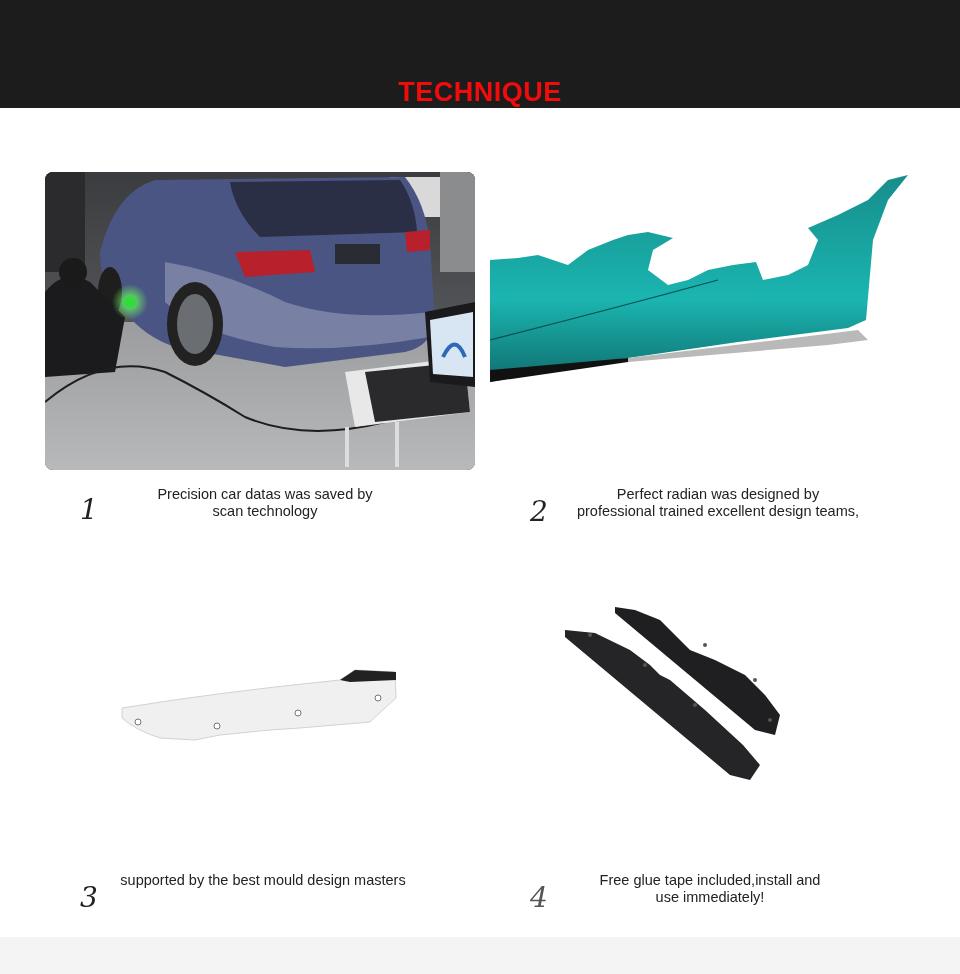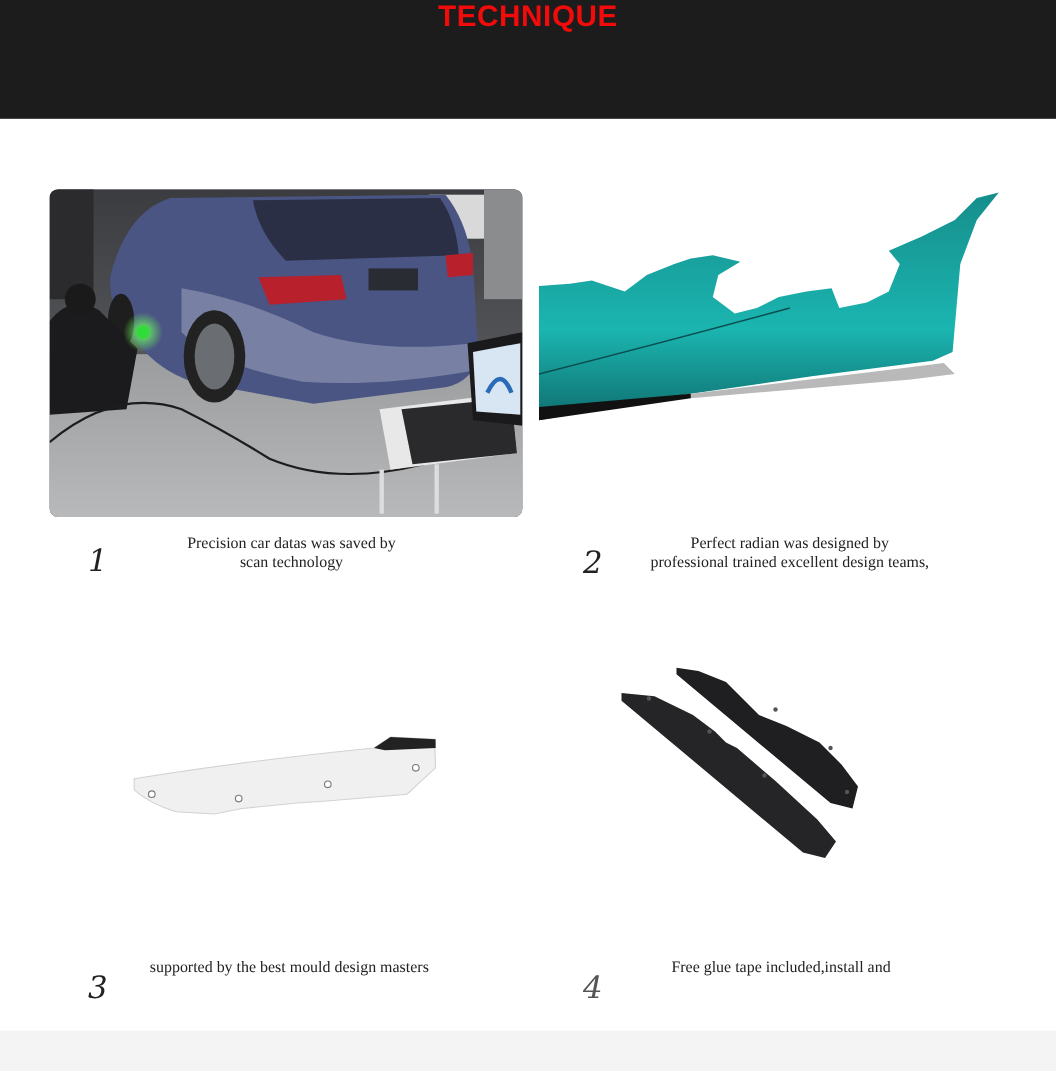--- a/index.html
+++ b/index.html
@@ -1,30 +1,30 @@
 <!DOCTYPE html>
 <html><head>
 <meta charset="utf-8">
 <style>
   html, body { margin:0; padding:0; }
   body { width:960px; height:974px; background:#ffffff; position:relative; overflow:hidden; font-family:"DejaVu Sans", sans-serif; }
-  .header { position:absolute; left:0; top:0; width:960px; height:108px; background:#1c1c1c; display:flex; align-items:flex-start; justify-content:center; }
+  .header { position:absolute; left:0; top:0; width:960px; height:108px; background:#1c1c1c; display:flex; align-items:flex-end; justify-content:center; }
   .header h1 { margin:0; color:#f20b0b; font-family:"Liberation Sans", sans-serif; font-weight:bold; font-size:27px; letter-spacing:0.5px; }
   .footer-band { position:absolute; left:0; top:937px; width:960px; height:37px; background:#f4f4f4; }
 
   .panel { position:absolute; overflow:hidden; }
   .photo1 { left:45px; top:172px; width:430px; height:298px; border-radius:8px; background:#8d8f93; }
   .render2 { left:488px; top:170px; width:430px; height:215px; background:#fff; }
   .part3 { left:100px; top:620px; width:310px; height:130px; background:#fff; }
   .part4 { left:555px; top:595px; width:275px; height:200px; background:#fff; }
 
   .caption { position:absolute; display:flex; align-items:center; }
   .num { font-family:"DejaVu Serif", serif; font-style:italic; font-size:28px; color:#222; line-height:1; }
   .num.light { color:#555; }
-  .ctext { font-family:Liberation Serif, serif; font-size:14.5px; color:#222; text-align:center; line-height:17px; }
+  .ctext { font-family:Liberation Sans, sans-serif; font-size:14.5px; color:#222; text-align:center; line-height:17px; }
 
   .c1 { left:80px; top:486px; }
   .c1 .num { position:absolute; left:0; top:10px; }
   .c1 .ctext { position:absolute; left:40px; top:0; width:290px; }
 
   .c2 { left:530px; top:486px; }
   .c2 .num { position:absolute; left:0; top:12px; }
   .c2 .ctext { position:absolute; left:18px; top:0; width:340px; }
 
   .c3 { left:80px; top:872px; }
@@ -154,16 +154,17 @@
   <span class="num">3</span>
   <div class="ctext">
     <div>supported by the best mould design masters</div>
   </div>
 </div>
 
 <div class="caption c4">
   <span class="num light">4</span>
   <div class="ctext">
     <div>Free glue tape included,install and</div>
+    <div>use immediately!</div>
   </div>
 </div>
 
 <div class="footer-band"></div>
 
 </body></html>

